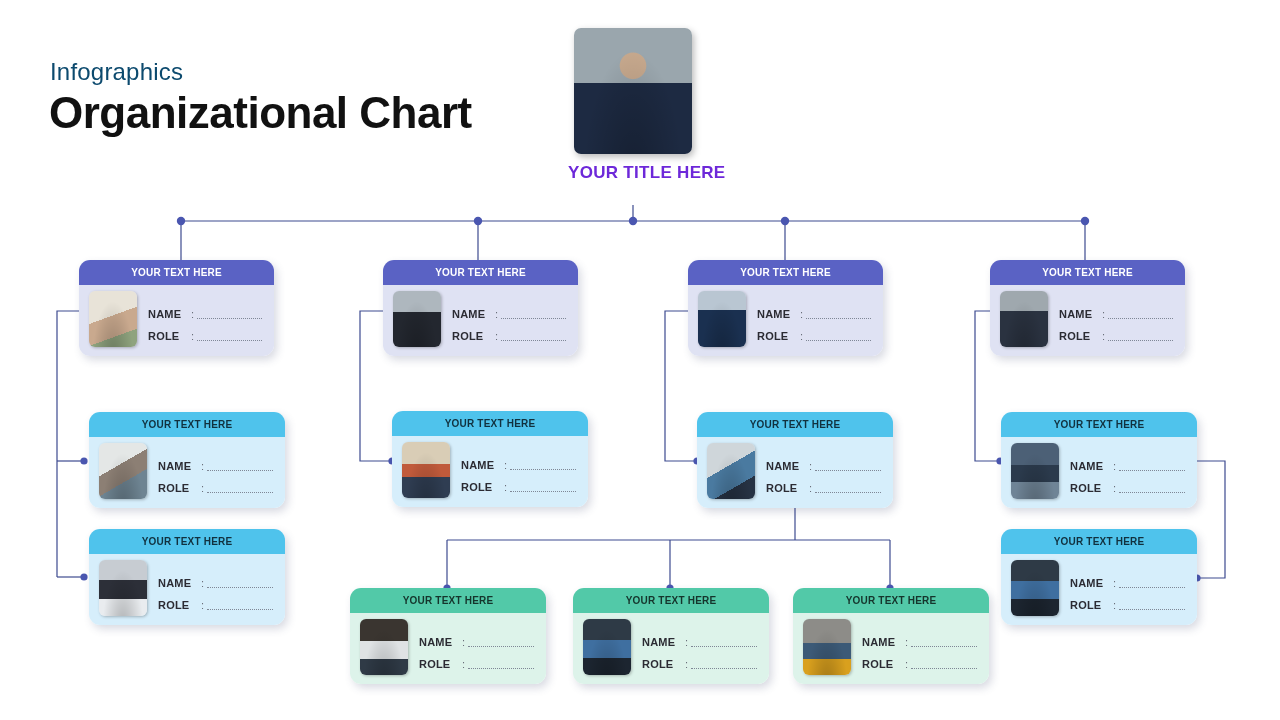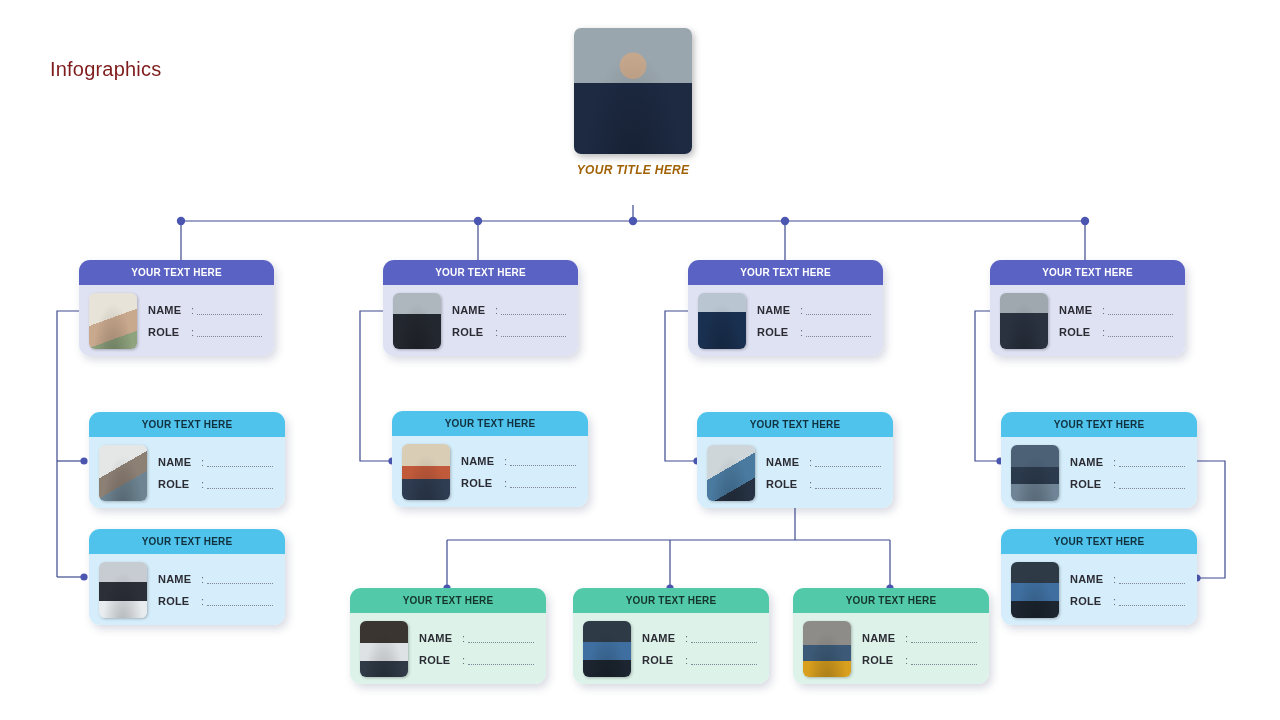--- a/index.html
+++ b/index.html
@@ -6,54 +6,53 @@
   body{
     width:1280px;height:720px;overflow:hidden;position:relative;
     background:#ffffff;
     font-family:"Liberation Sans","DejaVu Sans",sans-serif;
   }
   #stage{position:absolute;left:0;top:0;width:1280px;height:720px;}
 
   
   #kicker{
     position:absolute;left:50px;top:58px;
-    font-size:20px;color:#7f1d1d;letter-spacing:.2px;
+    font-size:24px;color:#0c4a6e;letter-spacing:.2px;
   }
   #page-title{
     position:absolute;left:49px;top:88px;
     font-size:44px;font-weight:bold;color:#111111;letter-spacing:-.5px;
   }
 
   
   #wires{position:absolute;left:0;top:0;width:1280px;height:720px;}
 
   
   #root-node{position:absolute;left:568px;top:28px;width:130px;text-align:center;}
   .root-photo{
     width:118px;height:126px;margin:0 auto;border-radius:7px;
     box-shadow:2px 3px 7px rgba(0,0,0,.28);overflow:hidden;position:relative;
   }
   .root-title{
-    margin-top:9px;font-size:12px;font-weight:bold;color:#a16207;letter-spacing:.3px;
+    margin-top:9px;font-size:17px;font-weight:bold;color:#6d28d9;letter-spacing:.3px;
     white-space:nowrap;
-    font-style:italic;
   }
   .root-sub{
     margin-top:5px;font-size:9.5px;color:#6b6f76;line-height:1.35;width:210px;
     margin-left:-40px;
   }
 
   
   .card{position:absolute;border-radius:11px;
         box-shadow:3px 4px 9px rgba(60,70,110,.20);overflow:hidden;}
   .card .hdr{
     height:25px;line-height:25px;text-align:center;
     font-size:10px;font-weight:bold;letter-spacing:.2px;
   }
-  .card .body{display:flex;align-items:center;padding:9px 8px 9px 10px;box-sizing:border-box;}
+  .card .body{display:flex;align-items:flex-end;padding:9px 8px 9px 10px;box-sizing:border-box;}
   .card .thumb{
     width:48px;height:56px;border-radius:6px;flex:0 0 48px;overflow:hidden;
     box-shadow:1px 1px 3px rgba(0,0,0,.25);position:relative;
   }
   .card .fields{flex:1;margin-left:11px;}
   .frow{display:flex;align-items:center;height:22px;}
   .flabel{font-size:11px;font-weight:bold;color:#2b2b33;width:40px;letter-spacing:.2px;}
   .fcolon{font-size:11px;color:#6a6f7a;width:9px;text-align:center;}
   .fline{flex:1;border-bottom:1px dotted #7f8796;height:9px;margin-right:4px;}
 
@@ -89,20 +88,21 @@
   .p-j{background:linear-gradient(#3a3530 0 40%,#dfe2e4 40% 72%,#2f3a46 72% 100%);}
   .p-k{background:linear-gradient(#2e3a46 0 38%,#3f6fa0 38% 70%,#1c2530 70% 100%);}
   .p-l{background:linear-gradient(#8d8c88 0 42%,#3c5a77 42% 72%,#d9a01e 72% 100%);}
 </style>
 </head>
 <body>
 
 <div id="stage">
 
   <div id="kicker">Infographics</div>
+  <div id="page-title">Organizational Chart</div>
 
   <svg id="wires" viewBox="0 0 1280 720" preserveAspectRatio="none">
     <g stroke="#3d4a8f" stroke-width="1.2" fill="none">
 
       <path d="M633,205 L633,221"></path>
 
       <path d="M181,221 L1085,221"></path>
 
       <path d="M181,221 L181,260"></path>
       <path d="M478,221 L478,260"></path>

